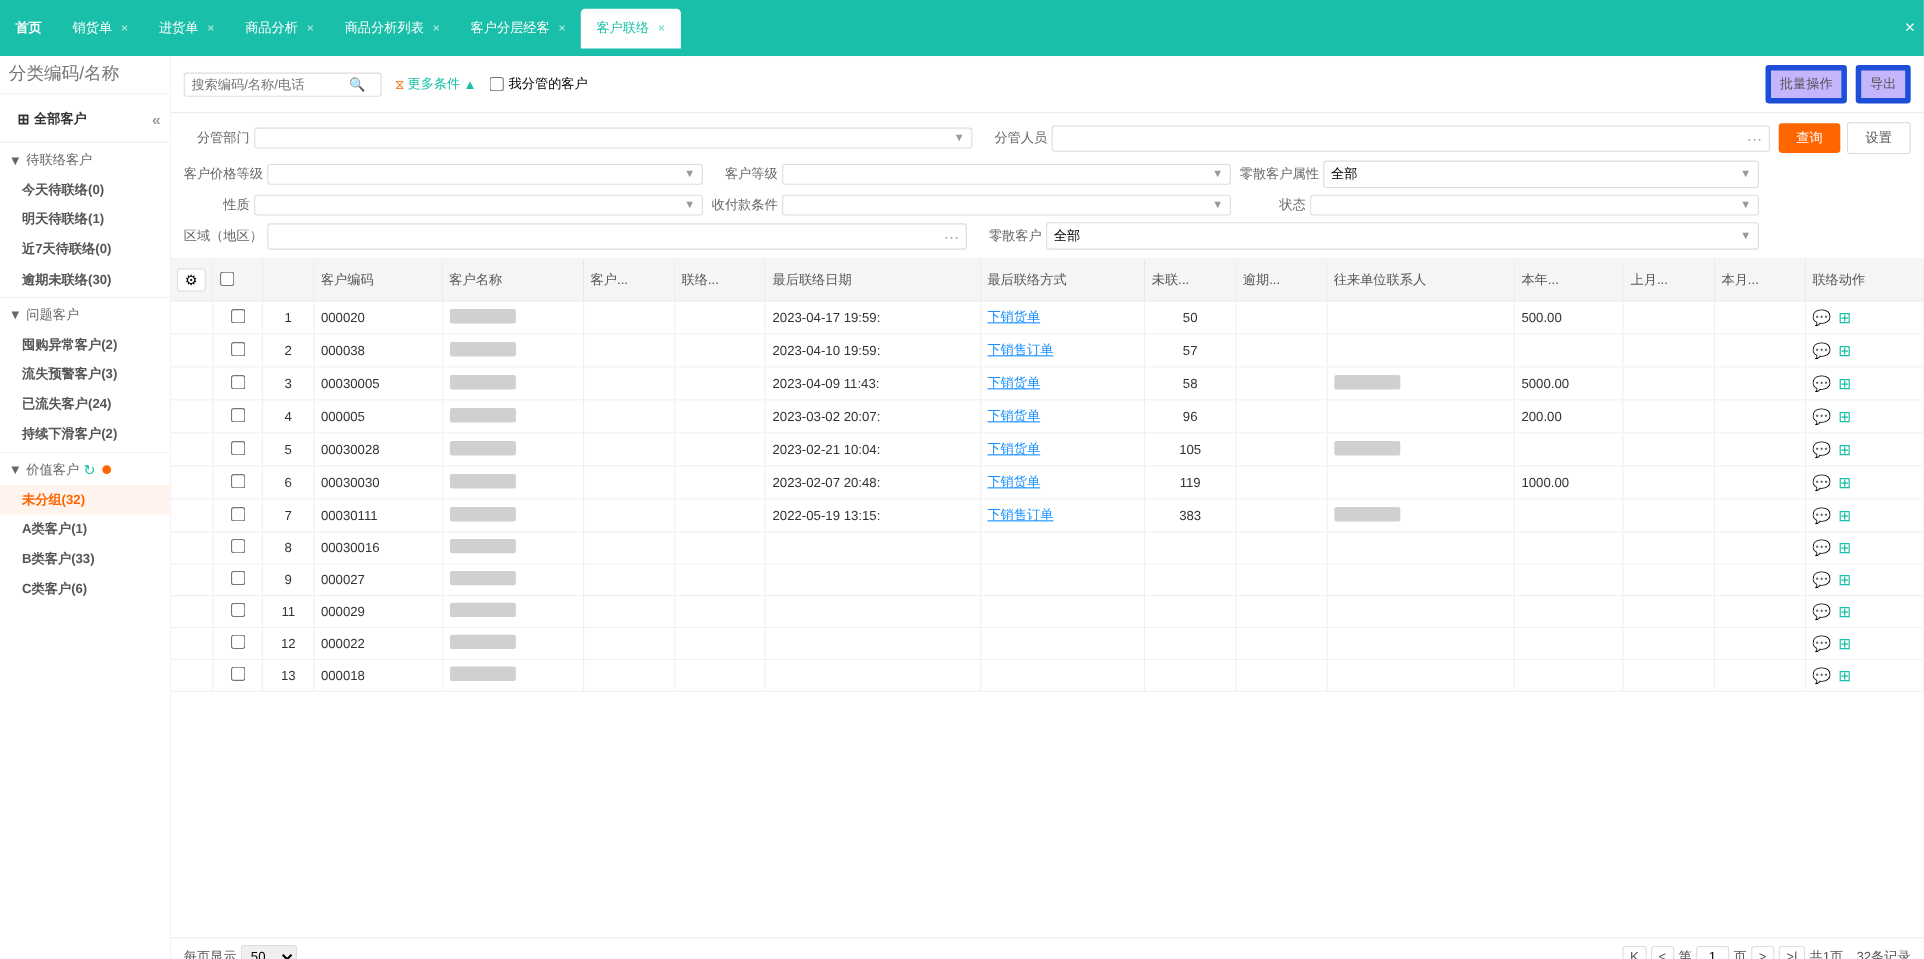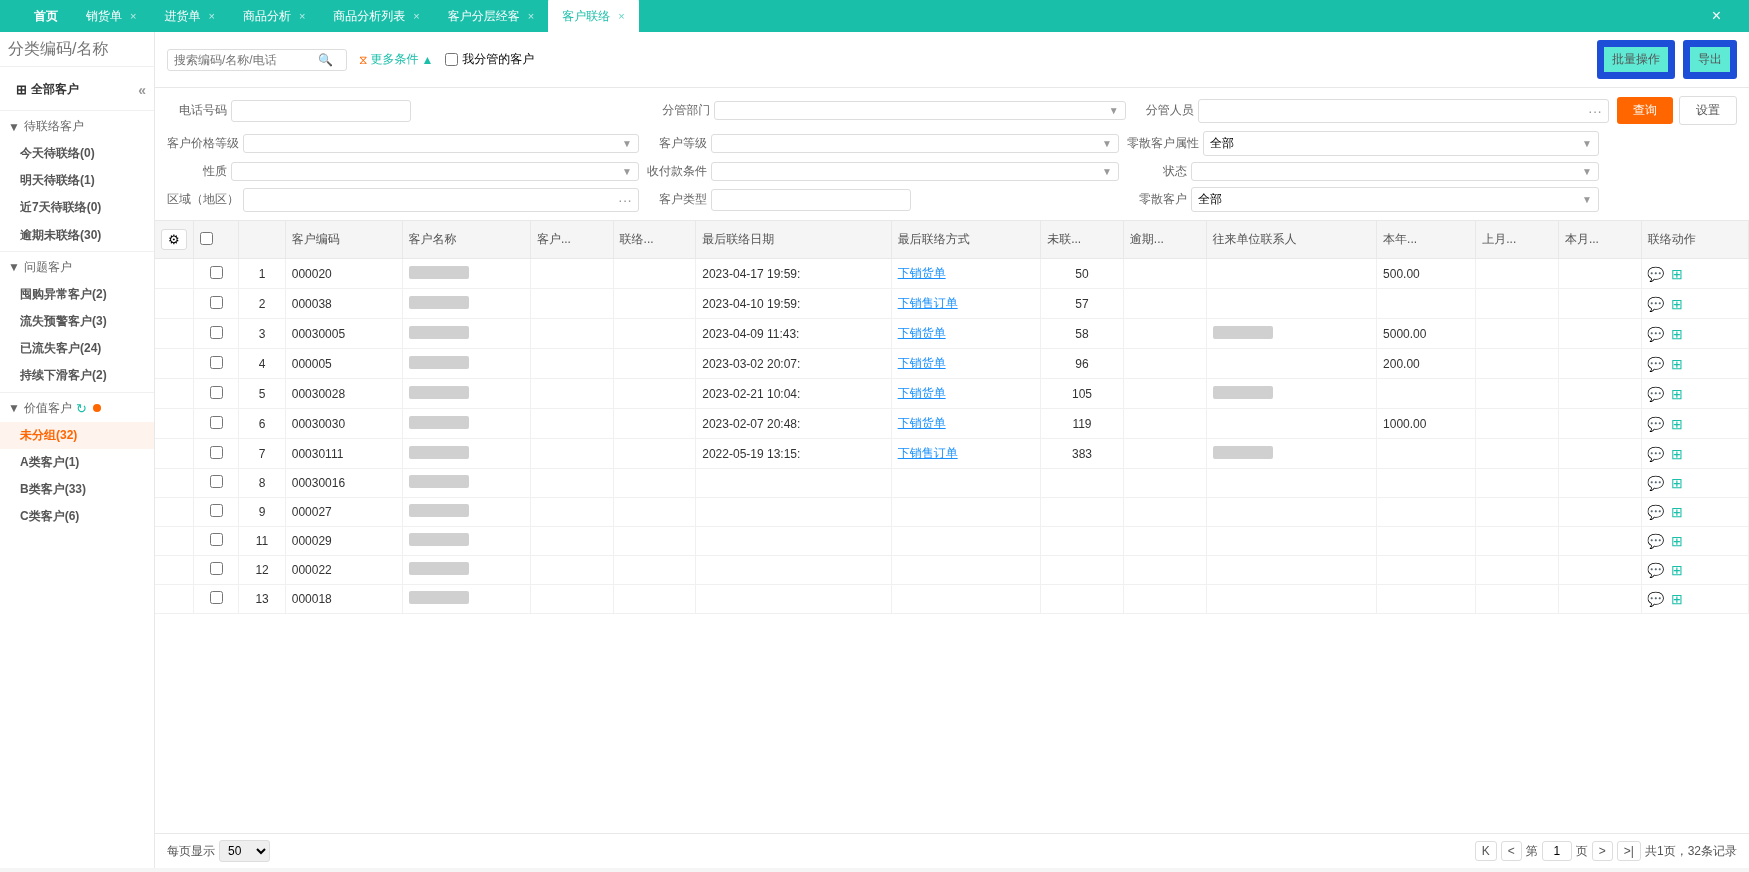--- a/index.html
+++ b/index.html
@@ -3,22 +3,22 @@
   <meta charset="utf-8">
   <style>
     * { box-sizing: border-box; margin: 0; padding: 0; font-family: 'Microsoft YaHei', Arial, sans-serif; font-size: 12px; }
     body { background: #f5f5f5; overflow: hidden; }
 
     
     .top-nav {
       background: #1abfaa;
       display: flex;
       align-items: center;
-      height: 32px;
-      padding: 0 20px;
+      height: 51px;
+      padding: 0 0;
       gap: 0;
     }
     .nav-tab {
       height: 36px;
       padding: 0 14px;
       display: flex;
       align-items: center;
       color: #fff;
       cursor: pointer;
       font-size: 13px;
@@ -156,22 +156,22 @@
       gap: 4px;
       cursor: pointer;
     }
     .filter-actions {
       margin-left: auto;
       display: flex;
       gap: 8px;
     }
     .btn-action {
       padding: 4px 8px;
-      border: 7px solid #1d4ed8;
-      background: #5eead4;
+      border: 5px solid #1d4ed8;
+      background: #c4b5fd;
       cursor: pointer;
       border-radius: 3px;
       color: #555;
       font-size: 12px;
     }
 
     
     .adv-filters {
       background: #fff;
       border-bottom: 1px solid #e8e8e8;
@@ -504,24 +504,20 @@
       <div class="filter-actions">
         <button class="btn-action">批量操作</button>
         <button class="btn-action">导出</button>
       </div>
     </div>
 
     <div class="adv-filters">
 
       <div class="filter-row">
         <div class="filter-field">
-          <span class="filter-label">电话号码</span>
-          <input class="filter-input" type="text" style="max-width: 180px;">
-        </div>
-        <div class="filter-field">
           <span class="filter-label">分管部门</span>
           <div class="filter-input">
             <span></span>
               <span class="arrow">▼</span>
           </div>
         </div>
         <div class="filter-field">
           <span class="filter-label">分管人员</span>
           <div class="filter-input">
             <span></span>
@@ -584,24 +580,20 @@
         <div style="width:130px;"></div>
       </div>
 
       <div class="filter-row">
         <div class="filter-field">
           <span class="filter-label">区域（地区）</span>
           <div class="filter-input">
             <span></span>
               <span class="dots">···</span>
           </div>
-        </div>
-        <div class="filter-field">
-          <span class="filter-label">客户类型</span>
-          <input class="filter-input" type="text" style="max-width: 200px;">
         </div>
         <div class="filter-field">
           <span class="filter-label">零散客户</span>
           <div class="filter-input">
             <span>全部</span>
               <span class="arrow">▼</span>
           </div>
         </div>
         <div style="width:130px;"></div>
       </div>

